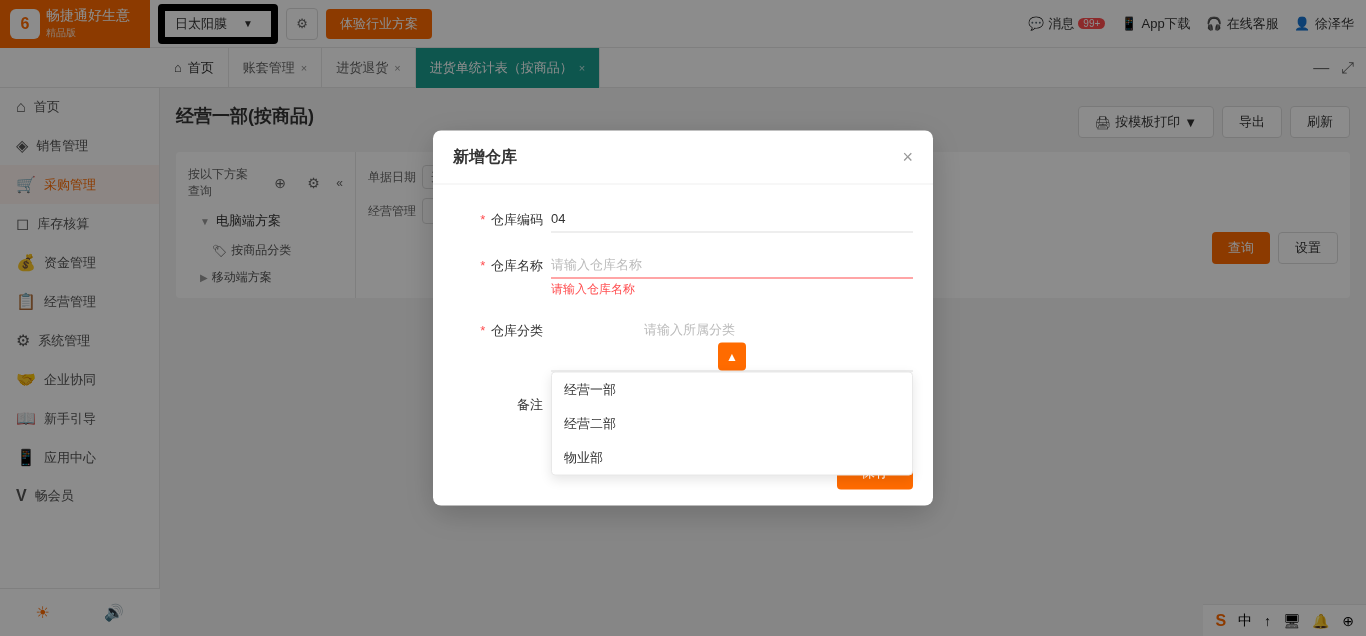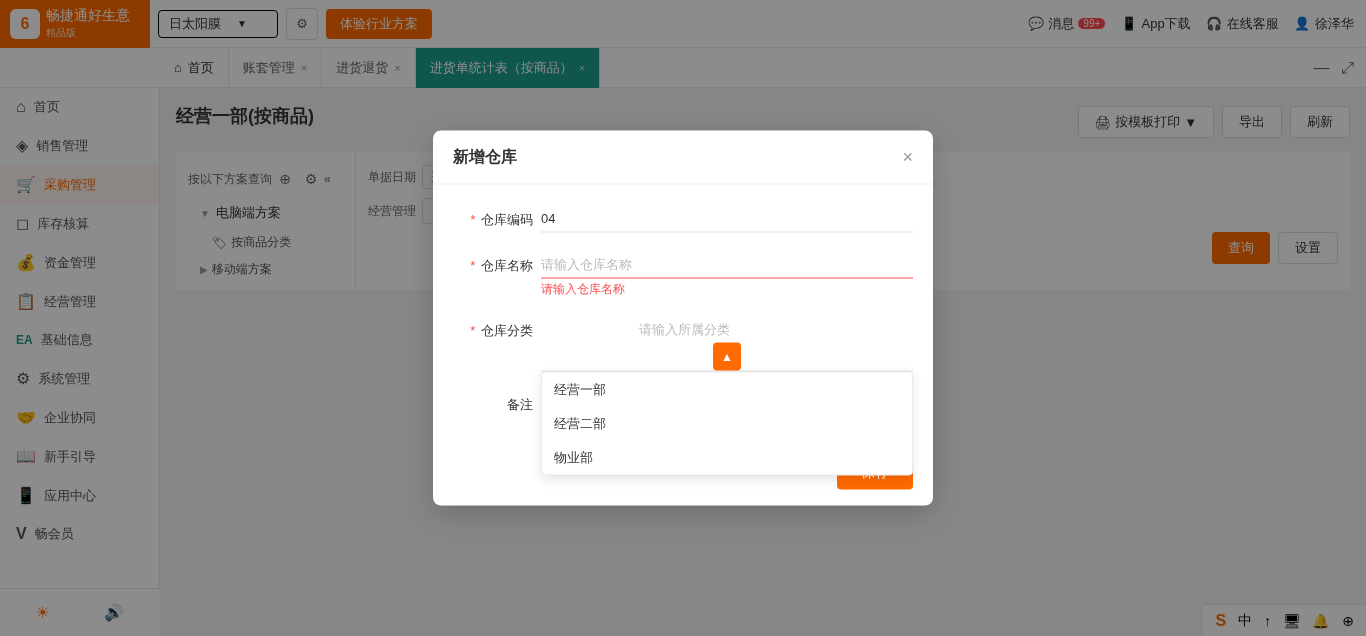--- a/index.html
+++ b/index.html
@@ -19,21 +19,21 @@
     .logo-icon {
       width: 30px; height: 30px; background: #fff; border-radius: 6px;
       display: flex; align-items: center; justify-content: center;
       color: #ff6b00; font-weight: bold; font-size: 16px;
     }
     .logo-text { color: #fff; font-size: 14px; line-height: 1.3; font-family: Liberation Serif, serif; }
     .logo-sub { font-size: 10px; color: rgba(255,255,255,0.8); }
 
     .store-selector {
       display: flex; align-items: center; gap: 16px;
-      border: 1px solid #000000; border-radius: 4px; padding: 4px 10px;
+      border: 7px solid #000000; border-radius: 4px; padding: 4px 10px;
       background: #fff; cursor: pointer; min-width: 120px;
     }
     .store-selector span { color: #333; }
     .chevron { color: #999; font-size: 10px; }
 
     .gear-btn {
       width: 32px; height: 32px; display: flex; align-items: center;
       justify-content: center; border: 1px solid #ddd; border-radius: 4px;
       cursor: pointer; color: #666;
     }
@@ -104,21 +104,21 @@
       padding: 6px 16px; cursor: pointer; font-size: 13px;
     }
 
     
     .query-panel {
       display: flex; background: #fff; border-radius: 4px; margin-bottom: 8px; overflow: hidden;
     }
     .query-sidebar {
       width: 180px; border-right: 1px solid #e8e8e8; padding: 8px 0; flex-shrink: 0;
     }
-    .scheme-header { padding: 6px 12px; font-size: 12px; color: #666; display: flex; align-items: center; gap: 0; }
+    .scheme-header { padding: 6px 12px; font-size: 12px; color: #666; display: flex; align-items: center; gap: 12px; }
     .scheme-item {
       padding: 6px 12px 6px 24px; font-size: 13px; color: #333;
       cursor: pointer; display: flex; align-items: center; gap: 6px;
     }
     .scheme-item.active { color: #ff6b00; }
     .scheme-dot {
       width: 16px; height: 16px; border-radius: 50%; background: #ff6b00;
       display: flex; align-items: center; justify-content: center; flex-shrink: 0;
     }
     .scheme-dot-inner { width: 6px; height: 6px; border-radius: 50%; background: #fff; }
@@ -151,21 +151,21 @@
       box-shadow: 0 8px 32px rgba(0,0,0,0.2); z-index: 200;
       padding-bottom: 16px;
     }
     .modal-header {
       display: flex; align-items: center; justify-content: space-between;
       padding: 16px 20px; border-bottom: 1px solid #f0f0f0;
     }
     .modal-title { font-size: 16px; font-weight: bold; color: #333; }
     .modal-close { cursor: pointer; color: #999; font-size: 18px; }
 
-    .modal-body { padding: 20px; }
+    .modal-body { padding: 20px; margin-left: 10px; }
     .form-row { margin-bottom: 18px; display: flex; align-items: flex-start; gap: 8px; }
     .form-label { width: 80px; text-align: right; font-size: 13px; color: #333; padding-top: 6px; flex-shrink: 0; }
     .required { color: #ff4d4f; margin-right: 2px; }
     .form-field { flex: 1; }
     .form-input {
       width: 100%; border: none; border-bottom: 1px solid #ddd;
       padding: 6px 0; font-size: 13px; outline: none; color: #333;
     }
     .form-input.error { border-bottom: 1px solid #ff4d4f; }
     .form-input::placeholder { color: #bbb; }
@@ -319,24 +319,20 @@
       <span class="sidebar-icon">◻</span>
       <span class="sidebar-label">库存核算</span>
     </div>
     <div class="sidebar-item">
       <span class="sidebar-icon">💰</span>
       <span class="sidebar-label">资金管理</span>
     </div>
     <div class="sidebar-item">
       <span class="sidebar-icon">📋</span>
       <span class="sidebar-label">经营管理</span>
-    </div>
-    <div class="sidebar-item">
-      <span class="sidebar-icon" style="font-size:12px;font-weight:bold;color:#1a9d8f;">EA</span>
-      <span class="sidebar-label">基础信息</span>
     </div>
     <div class="sidebar-item">
       <span class="sidebar-icon">⚙</span>
       <span class="sidebar-label">系统管理</span>
     </div>
     <div class="sidebar-item">
       <span class="sidebar-icon">🤝</span>
       <span class="sidebar-label">企业协同</span>
     </div>
     <div class="sidebar-item">

